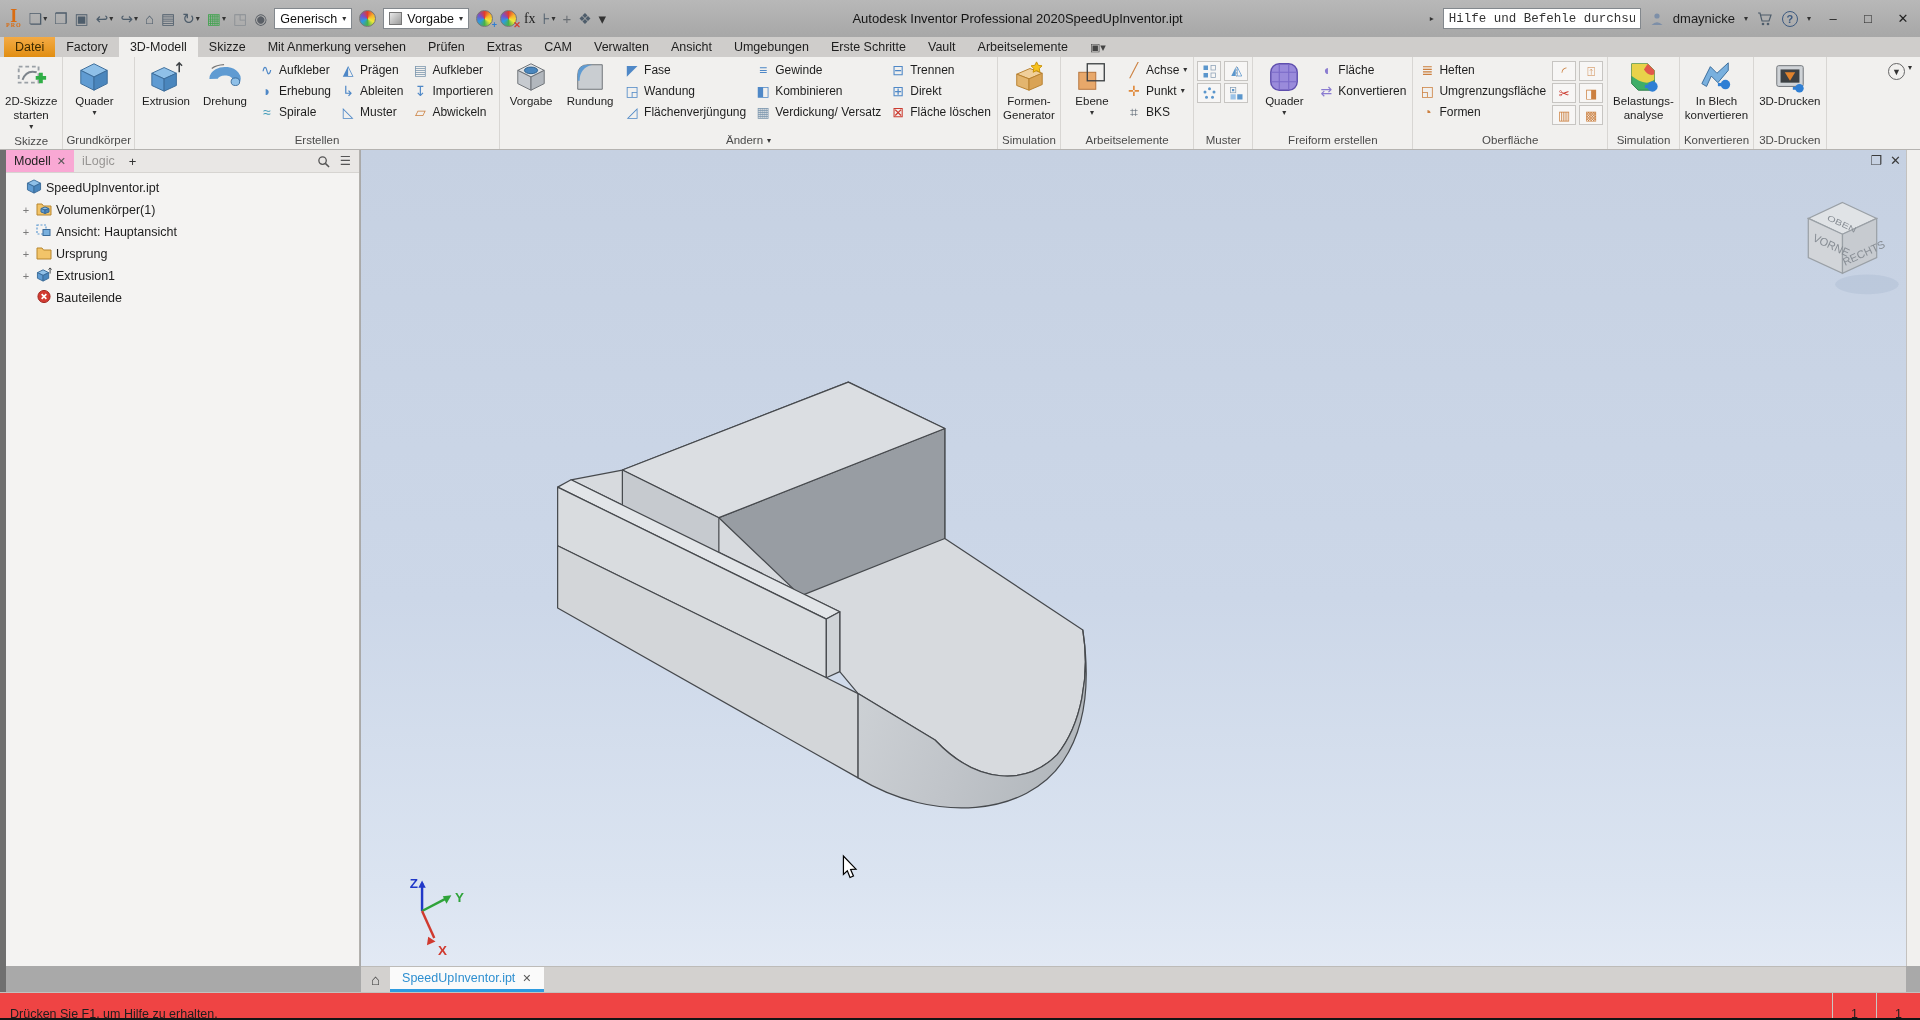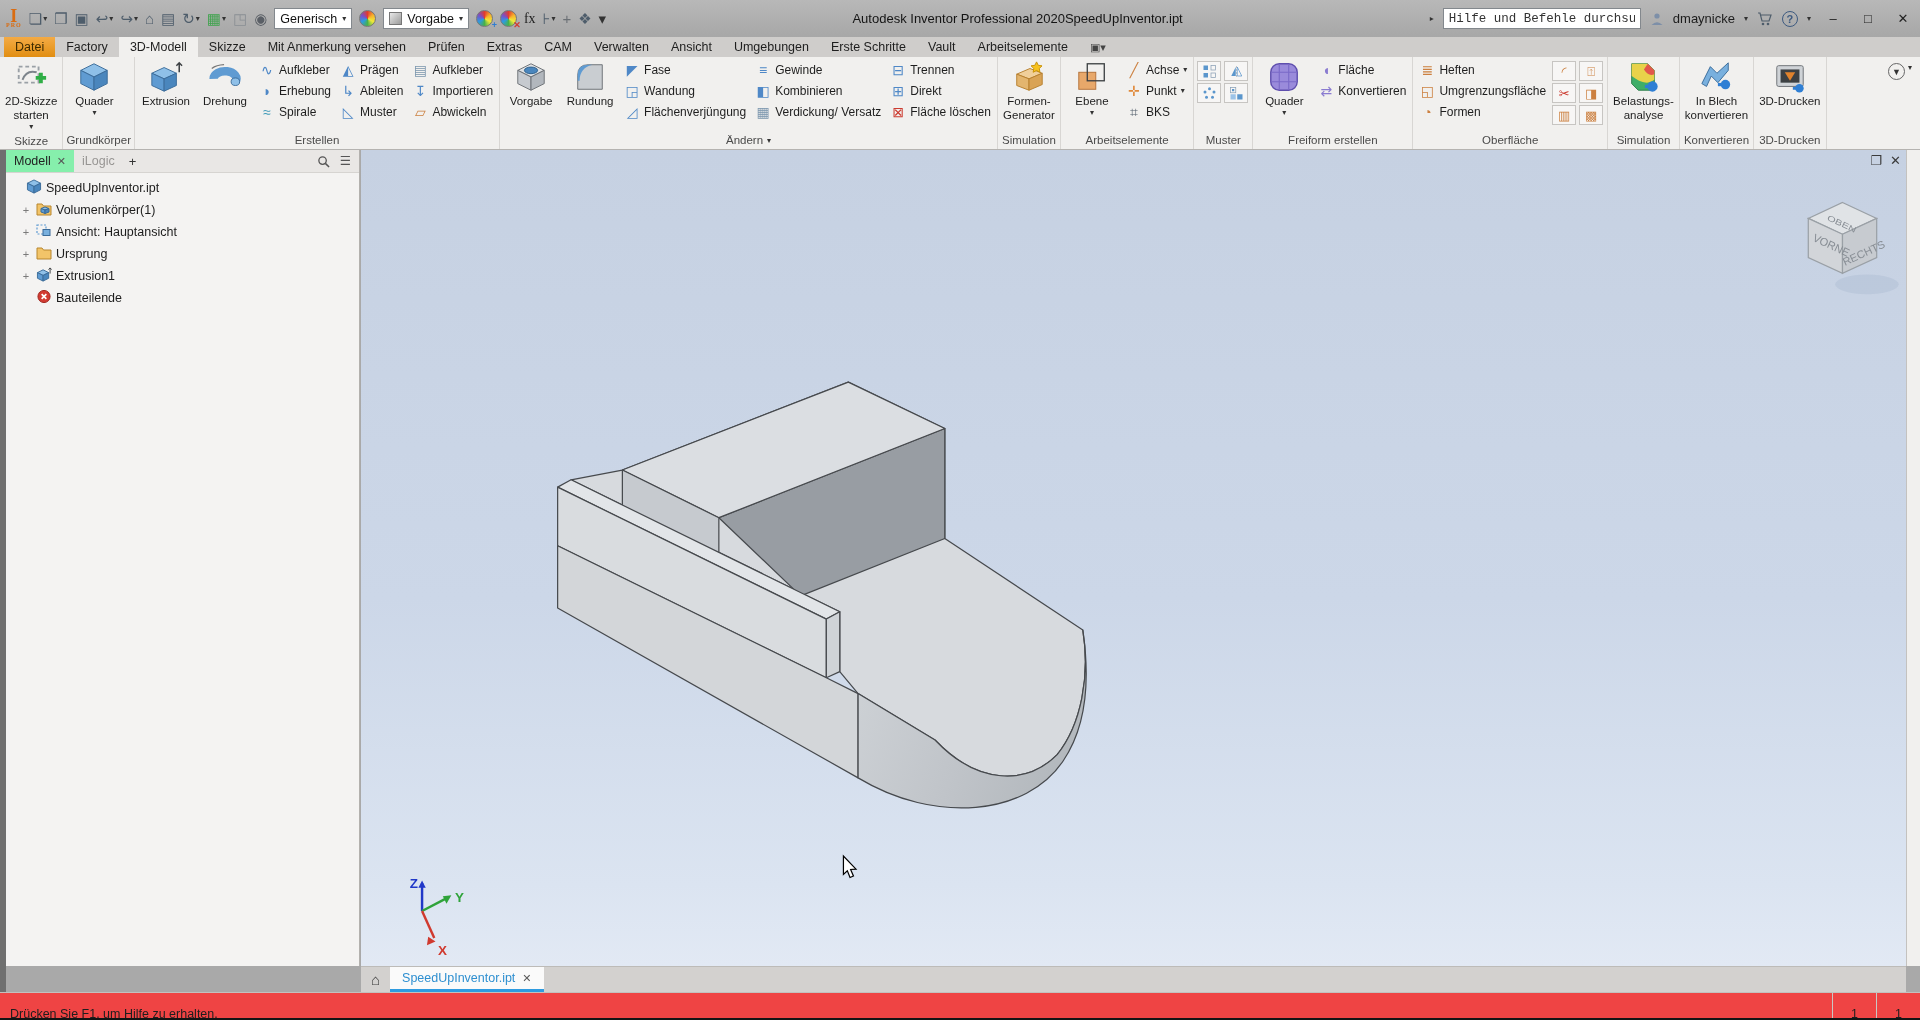--- a/index.html
+++ b/index.html
@@ -73,21 +73,21 @@
   .optcirc{width:17px;height:17px;border:1px solid #666;border-radius:50%;font-size:9px;
     color:#333;display:inline-flex;align-items:center;justify-content:center;}
 
   
   .left-edge{position:absolute;left:0;top:150px;width:6px;bottom:28px;background:#6f6f6f;}
   .browser{position:absolute;left:6px;top:150px;width:354px;bottom:54px;
     background:#f4f3f2;border-right:1px solid #b3b1ae;}
   .br-head{height:23px;background:#e9e7e5;display:flex;align-items:center;
     font-size:12.5px;color:#222;border-bottom:1px solid #d6d4d1;}
   .br-tab{display:flex;align-items:center;gap:6px;padding:0 8px;height:100%;}
-  .br-tab.active{background:#86efac;}
+  .br-tab.active{background:#f9a8d4;}
   .br-tab .x{color:#555;font-size:11px;}
   .br-tab.dim{color:#979593;}
   .br-plus{padding:0 6px;font-size:13px;color:#333;}
   .br-headright{margin-left:auto;display:flex;align-items:center;gap:10px;padding-right:8px;}
   .tree{padding:4px 0 0 4px;}
   .trow{height:22px;display:flex;align-items:center;gap:4px;font-size:12.5px;color:#1c1c1c;}
   .trow .exp{width:12px;text-align:center;color:#7a7a7a;font-size:11px;}
   .trow .ticon svg{width:16px;height:15px;}
   .lvl1{padding-left:10px;}
 

